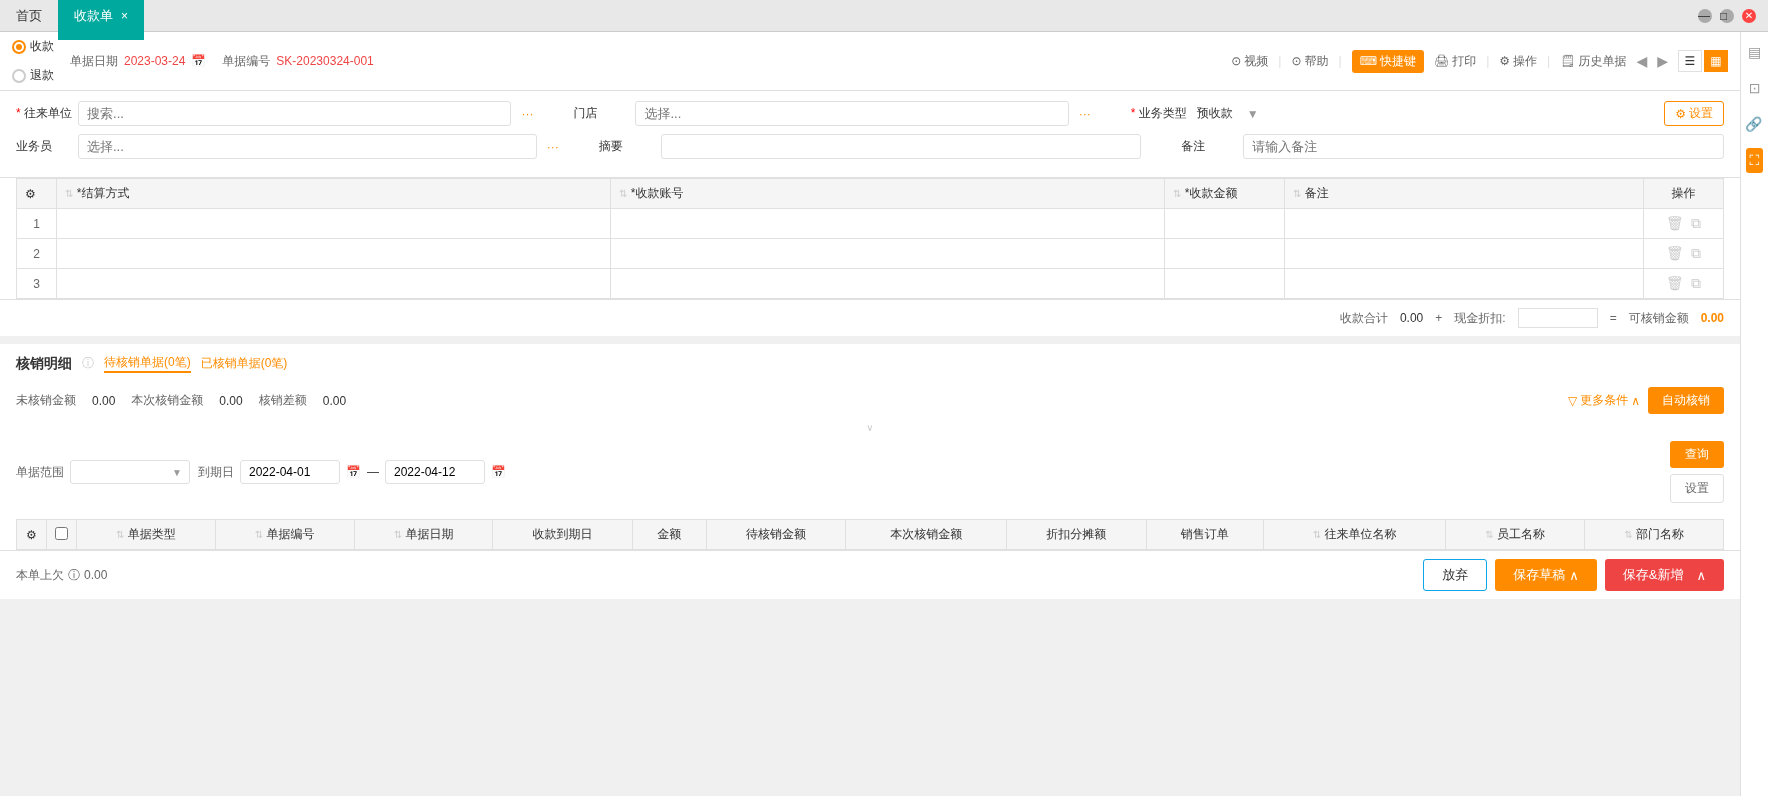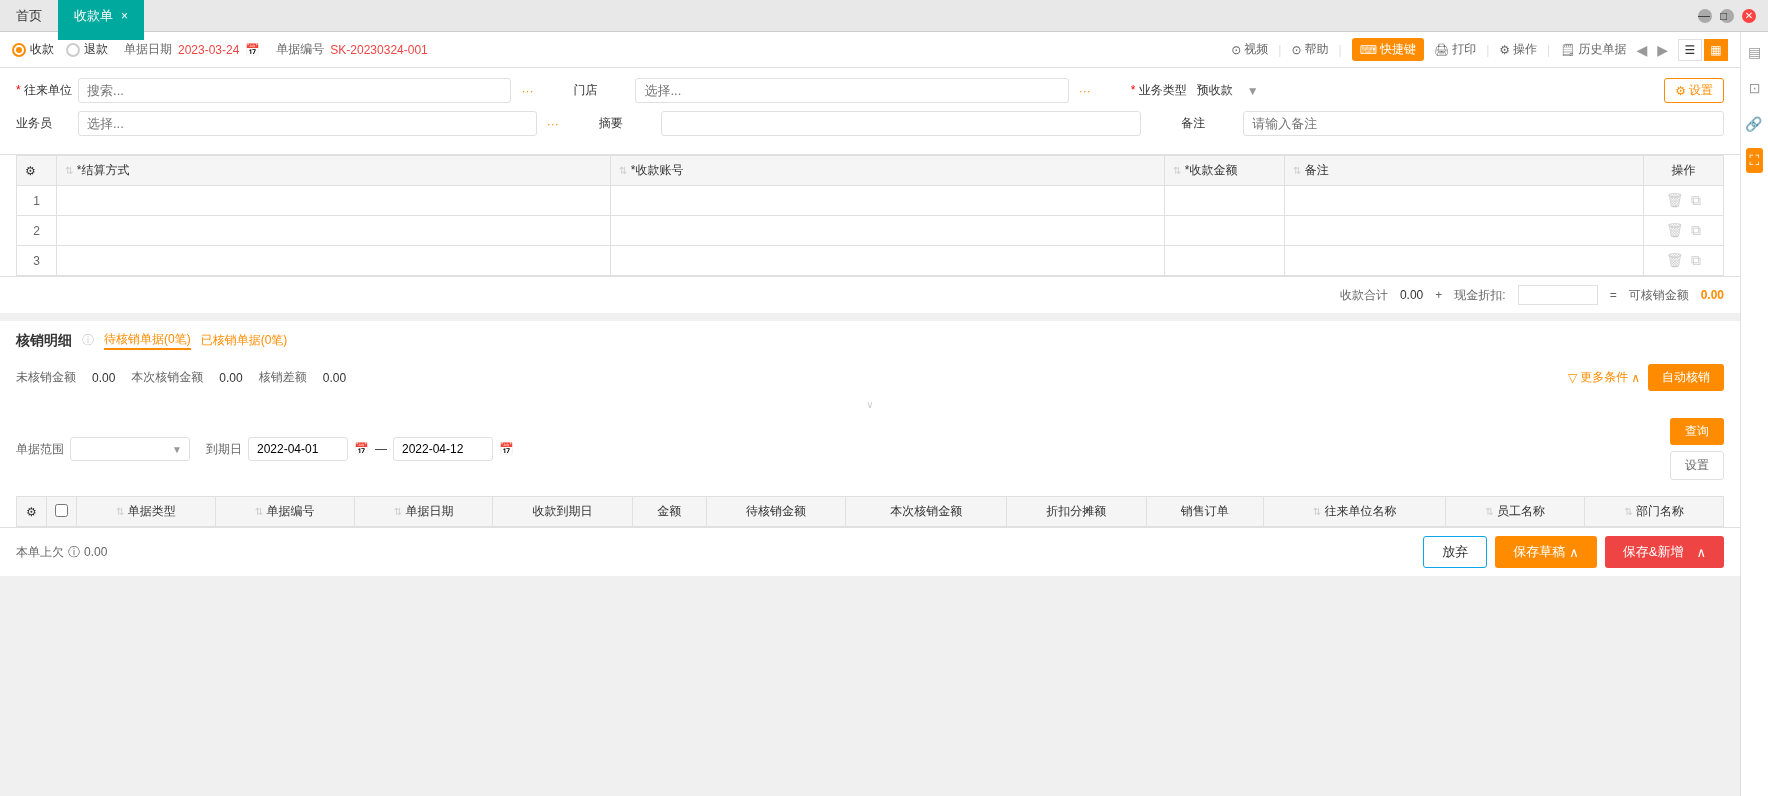--- a/index.html
+++ b/index.html
@@ -11,21 +11,21 @@
     .tab-item.active { background: #00a99d; color: #fff; }
     .tab-item .close-btn { margin-left: 8px; font-size: 12px; cursor: pointer; }
     .window-controls { margin-left: auto; display: flex; gap: 8px; padding-right: 12px; }
     .win-btn { width: 14px; height: 14px; border-radius: 50%; cursor: pointer; display: inline-block; }
     .win-close { background: #f44; color: #fff; font-size: 10px; display: flex; align-items: center; justify-content: center; }
     .win-min { background: #aaa; }
     .win-max { background: #aaa; }
 
     
     .toolbar { display: flex; align-items: center; background: #fff; padding: 6px 12px; border-bottom: 1px solid #e0e0e0; gap: 16px; }
-    .radio-group { display: flex; gap: 12px; align-items: center; }
+    .radio-group { display: flex; gap: 12px; align-items: center; flex-direction: column; }
     .radio-item { display: flex; align-items: center; gap: 4px; cursor: pointer; }
     .radio-circle { width: 14px; height: 14px; border-radius: 50%; border: 2px solid #ccc; display: flex; align-items: center; justify-content: center; }
     .radio-circle.selected { border-color: #ff8c00; }
     .radio-dot { width: 6px; height: 6px; border-radius: 50%; background: #ff8c00; }
     .toolbar-field { display: flex; align-items: center; gap: 6px; }
     .toolbar-label { color: #666; white-space: nowrap; }
     .toolbar-value { color: #ef4444; font-weight: 500; }
     .toolbar-actions { margin-left: auto; display: flex; align-items: center; gap: 10px; }
     .action-link { color: #666; cursor: pointer; display: flex; align-items: center; gap: 3px; font-size: 12px; }
     .action-btn { background: #ff8c00; color: #fff; border: none; padding: 3px 8px; border-radius: 3px; cursor: pointer; font-size: 12px; display: flex; align-items: center; gap: 3px; }
@@ -66,21 +66,21 @@
     .tab-link { color: #ff8c00; cursor: pointer; font-size: 12px; }
     .tab-link.active { border-bottom: 2px solid #ff8c00; }
     .stats-row { display: flex; align-items: center; gap: 16px; padding: 6px 0; font-size: 12px; }
     .stats-label { color: #666; }
     .stats-value { color: #333; }
     .filter-row { display: flex; align-items: center; gap: 12px; padding: 6px 0; }
     .filter-actions { margin-left: auto; display: flex; gap: 8px; }
     .filter-btn { color: #ff8c00; cursor: pointer; font-size: 12px; display: flex; align-items: center; gap: 3px; }
     .orange-btn { background: #ff8c00; color: #fff; border: none; padding: 5px 14px; border-radius: 3px; cursor: pointer; font-size: 12px; }
     .white-btn { background: #fff; color: #666; border: 1px solid #e0e0e0; padding: 5px 14px; border-radius: 3px; cursor: pointer; font-size: 12px; }
-    .query-fields { display: flex; align-items: center; gap: 16px; flex: 1; }
+    .query-fields { display: flex; align-items: center; gap: 8px; flex: 1; }
     .date-field { display: flex; align-items: center; gap: 6px; }
     .date-input { border: 1px solid #e0e0e0; padding: 4px 8px; font-size: 12px; border-radius: 3px; width: 100px; }
     .date-sep { color: #333; }
     .cal-icon { color: #999; cursor: pointer; }
     .range-select { border: 1px solid #e0e0e0; padding: 4px 24px 4px 8px; font-size: 12px; border-radius: 3px; min-width: 120px; appearance: none; background: #fff; }
     .range-wrapper { position: relative; display: flex; align-items: center; }
     .range-wrapper::after { content: '▼'; position: absolute; right: 8px; color: #999; font-size: 10px; pointer-events: none; }
 
     
     .bottom-table-section { background: #fff; padding: 0 16px; }

